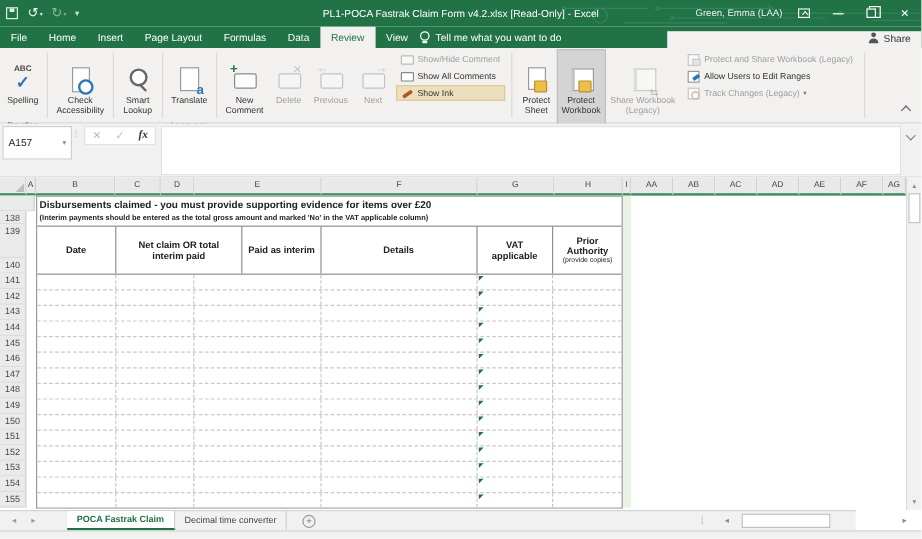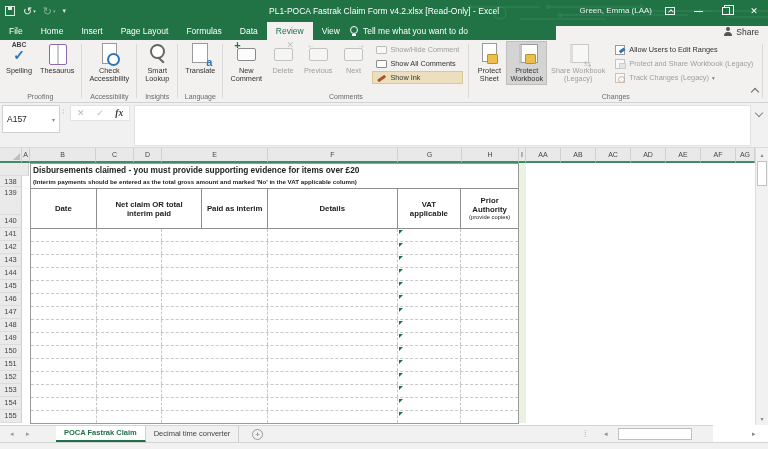--- a/index.html
+++ b/index.html
@@ -44,21 +44,21 @@
 .person::before{content:"";position:absolute;left:2.5px;top:0;width:4px;height:4px;border-radius:50%;background:#555}
 .person::after{content:"";position:absolute;left:0.5px;top:5px;width:8px;height:4px;border-radius:4px 4px 0 0;background:#555}
 
 
 .ribbon{position:absolute;left:0;top:40px;width:768px;height:63px;background:#f2f1f0;border-bottom:1px solid #d2d2d2}
 .rbody{display:flex;height:62px;align-items:stretch}
 .rgroup{display:flex;flex-direction:column}
 .grow{display:flex;align-items:flex-start;flex:1;padding:1px 2px 0}
 .glabel{text-align:center;font-size:7px;color:#6a6a6a;padding-bottom:2px;white-space:nowrap}
 .gsep{width:1px;background:#dadada;margin:4px 1px}
-.rbig{display:flex;flex-direction:column;align-items:center;padding:0 3px;border:1px solid transparent}
+.rbig{display:flex;flex-direction:column;align-items:center;padding:13px 3px;border:1px solid transparent}
 .rbig.disabled{opacity:.45}
 .rbig.selected{background:#d4d4d4;border-color:#bfbfbf}
 .blbl{font-size:7.3px;line-height:8.3px;color:#333;text-align:center;white-space:nowrap}
 .smallcol{display:flex;flex-direction:column;gap:1px;padding:2px 2px 0}
 .rsmall{display:flex;align-items:center;font-size:7.3px;color:#333;white-space:nowrap;height:13px;padding:0 3px;border:1px solid transparent}
 .rsmall.disabled{color:#9e9e9e}
 .rsmall.disabled .sic{opacity:.5}
 .rsmall.hl{background:#ecdfbd;border-color:#dcc891}
 .scaret{font-size:5.5px;color:#777;margin-left:3px}
 .chevup{position:absolute;right:10px;bottom:7px;width:6px;height:6px;border-left:1.5px solid #666;border-top:1.5px solid #666;transform:rotate(45deg)}
@@ -217,26 +217,20 @@
 <div class="ribbon">
   <div class="rbody">
       <div class="rgroup">
         <div class="grow">
           <div class="rbig">
             <div class="ico ic-spelling"></div>
             <div class="blbl">
               <div>Spelling</div>
             </div>
           </div>
-          <div class="rbig">
-            <div class="ico ic-thesaurus"></div>
-            <div class="blbl">
-              <div>Thesaurus</div>
-            </div>
-          </div>
         </div>
         <div class="glabel">Proofing</div>
       </div>
       <div class="gsep"></div>
       <div class="rgroup">
         <div class="grow">
           <div class="rbig">
             <div class="ico ic-check-accessibility"></div>
             <div class="blbl">
               <div>Check</div>
@@ -334,27 +328,27 @@
             </div>
           </div>
           <div class="rbig disabled">
             <div class="ico ic-share-workbook"></div>
             <div class="blbl">
               <div>Share Workbook</div>
               <div>(Legacy)</div>
             </div>
           </div>
           <div class="smallcol">
+            <div class="rsmall disabled">
+              <span class="sic sic-protect-share-workbook"></span>
+              <span>Protect and Share Workbook (Legacy)</span>
+            </div>
             <div class="rsmall">
               <span class="sic sic-allow-edit-ranges"></span>
               <span>Allow Users to Edit Ranges</span>
-            </div>
-            <div class="rsmall disabled">
-              <span class="sic sic-protect-share-workbook"></span>
-              <span>Protect and Share Workbook (Legacy)</span>
             </div>
             <div class="rsmall disabled">
               <span class="sic sic-track-changes"></span>
               <span>Track Changes (Legacy)</span>
               <span class="scaret">▾</span>
             </div>
           </div>
         </div>
         <div class="glabel">Changes</div>
       </div>

